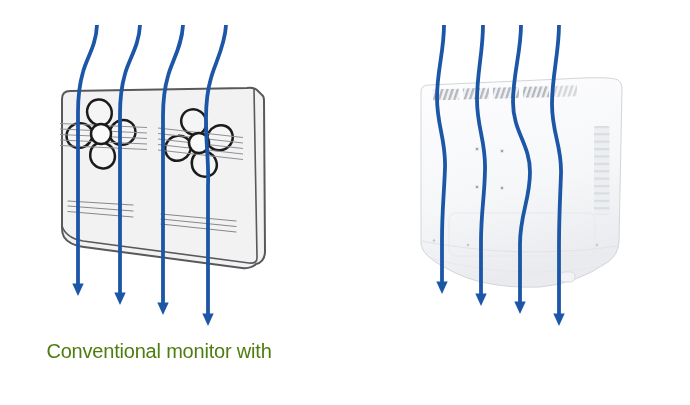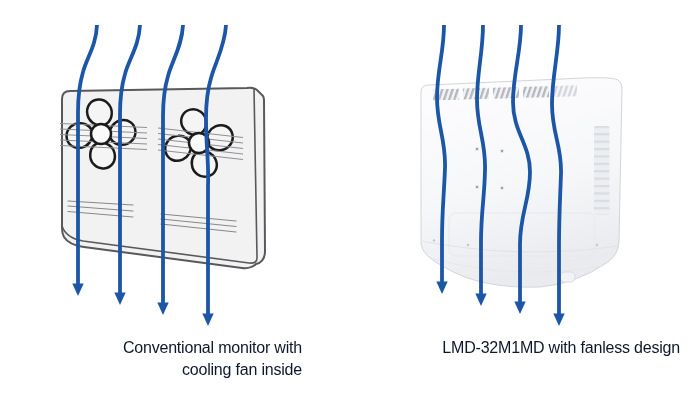--- a/index.html
+++ b/index.html
@@ -2,22 +2,22 @@
 <html><head>
 <meta charset="utf-8">
 <style>
   html,body{margin:0;padding:0;background:#ffffff;}
   .stage{
     position:relative;width:690px;height:405px;background:#ffffff;overflow:hidden;
     font-family:"Liberation Sans",sans-serif;
   }
   .stage svg{position:absolute;left:0;top:0;}
   .cap{
-    position:absolute;top:337px;text-align:right;
-    font-size:16px;line-height:1.4;color:#0f172a;letter-spacing:-0.2px;
+    position:absolute;top:337px;text-align:center;
+    font-size:20px;line-height:1.4;color:#4d7c0f;letter-spacing:-0.2px;
   }
   .cap-left{left:16px;width:286px;}
   .cap-right{left:374px;width:306px;}
   
   .mon-outline{fill:#f2f2f3;stroke:#58595c;stroke-width:2;stroke-linejoin:round;}
   .mon-inner{fill:none;stroke:#58595c;stroke-width:1.6;stroke-linejoin:round;}
   .blade{fill:#f5f5f6;stroke:#1b1b1b;stroke-width:2.7;stroke-linejoin:round;}
   .hub{fill:#fafafa;stroke:#1b1b1b;stroke-width:2.5;}
   .grille{stroke:#8e9094;stroke-width:1.1;}
   .vent-line{stroke:#86888c;stroke-width:1.2;stroke-linecap:round;}
@@ -163,19 +163,17 @@
     </g>
     <g>
       <path class="flow" d="M 559,25 C 559,52 552,76 552,104 C 552,134 562,146 561,174 C 560,202 559,216 559,246 L 559,314" stroke="#1c56a7"></path>
       <polygon class="flow-head" points="559,326 553.3,313.5 564.7,313.5" fill="#1c56a7"></polygon>
     </g>
   </g>
 </svg>
 
 <div class="cap cap-left">
   <div>Conventional monitor with</div>
-  <div>cooling fan inside</div>
 </div>
 <div class="cap cap-right">
-  <div>LMD-32M1MD with fanless design</div>
 </div>
 
 </div>
 
 </body></html>

